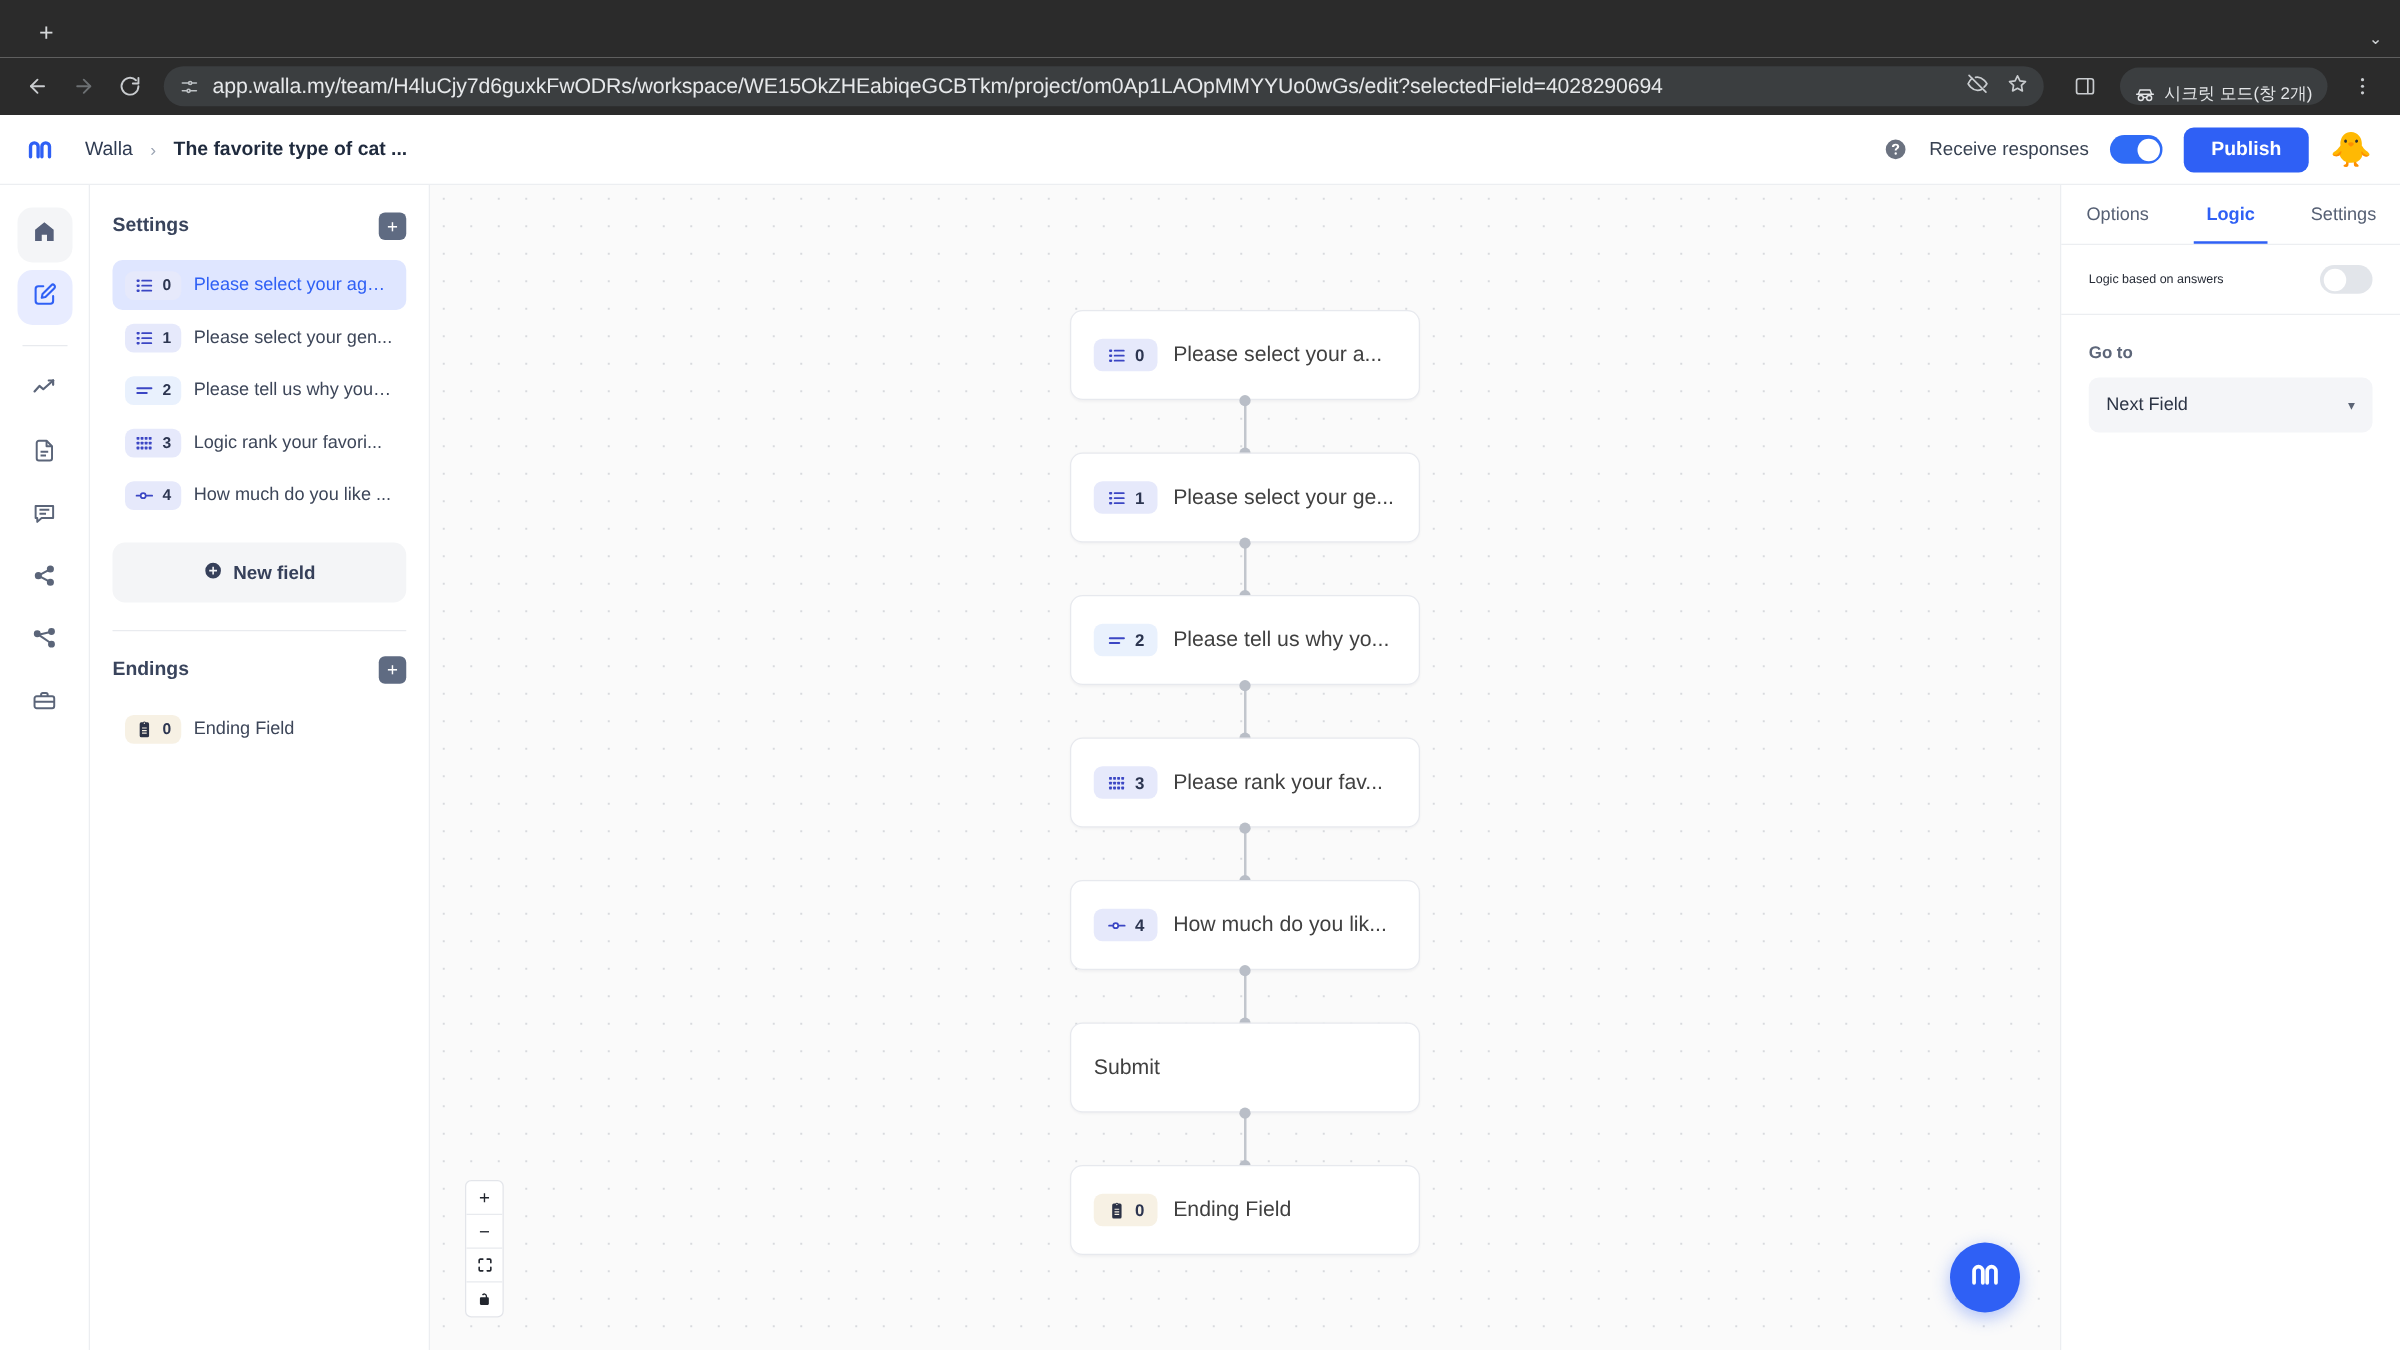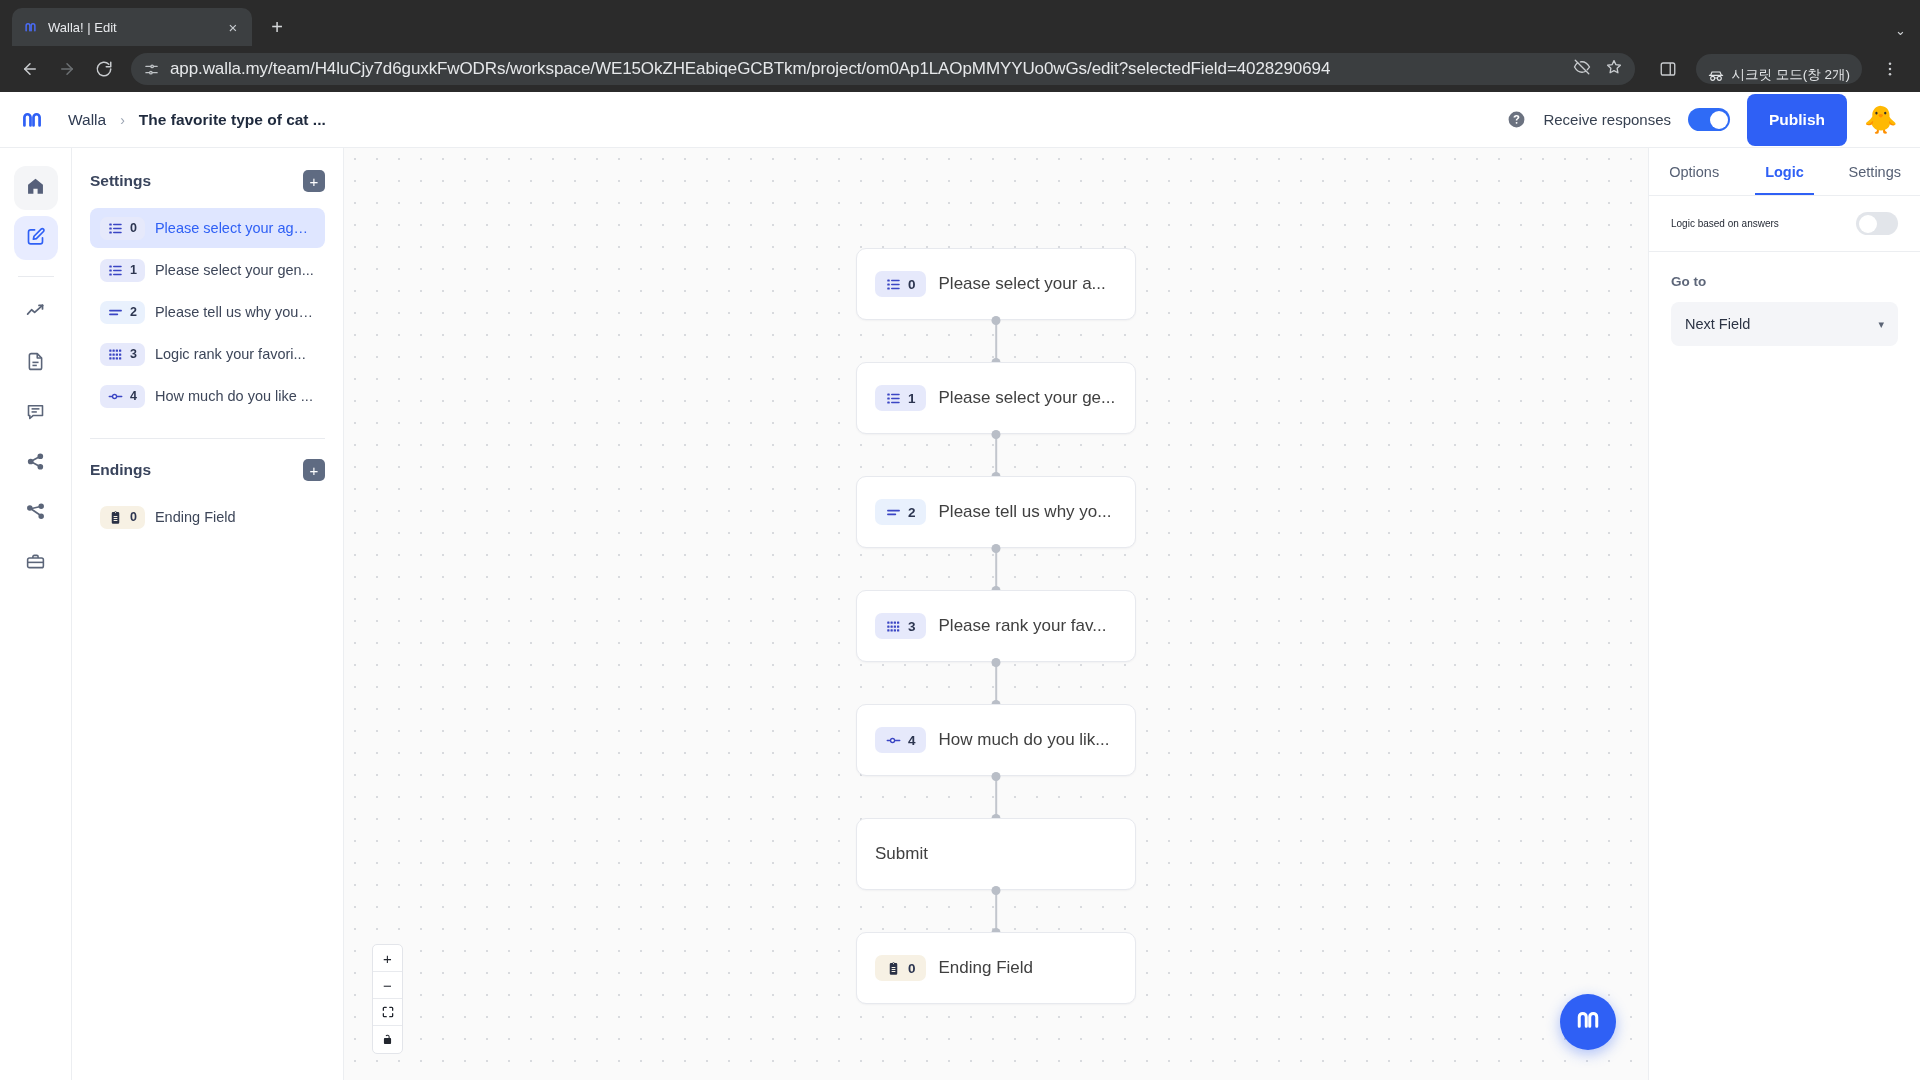--- a/index.html
+++ b/index.html
@@ -68,21 +68,21 @@
   .toggle {
     width: 42px; height: 23px; border-radius: 12px; background: #2f6bf6; position: relative;
     flex: 0 0 42px;
   }
   .toggle .knob { position: absolute; top: 2.5px; right: 2.5px; width: 18px; height: 18px;
     border-radius: 50%; background: #fff; }
   .toggle.off { background: #e2e5ea; }
   .toggle.off .knob { left: 2.5px; right: auto; }
   .publish-btn {
     background: #2f60f5; color: #fff; font-size: 15.5px; font-weight: 600;
-    padding: 0 22px; height: 52px; border-radius: 8px; display: flex; align-items: center; border: none;
+    padding: 0 22px; height: 36px; border-radius: 8px; display: flex; align-items: center; border: none;
   }
   .avatar { width: 34px; height: 34px; display: flex; align-items: center; justify-content: center; font-size: 27px; }
 
   .body { flex: 1; display: flex; min-height: 0; }
 
   
   .rail {
     width: 72px; flex: 0 0 72px; background: #fff; border-right: 1px solid #eceef1;
     display: flex; flex-direction: column; align-items: center; padding-top: 18px; gap: 6px;
   }
@@ -193,30 +193,20 @@
     justify-content: space-between; padding: 0 14px; font-size: 14.5px; color: #2c3445;
   }
   .sel-caret { color: #5b6475; font-size: 11px; }
 </style>
 </head>
 <body>
 
 <div class="browser">
 
   <div class="tabstrip">
-    <div class="tab">
-      <span class="tab-fav">
-        <svg width="15" height="15" viewBox="0 0 24 24" fill="none" stroke="#4a6cf7" stroke-width="2.4" stroke-linecap="round">
-          <path d="M5 17V9a3 3 0 0 1 6 0v8"></path>
-            <path d="M13 17V9a3 3 0 0 1 6 0v8"></path>
-        </svg>
-      </span>
-      <span class="tab-title">Walla! | Edit</span>
-      <span class="tab-close">×</span>
-    </div>
     <div class="newtab">+</div>
     <span class="chev-down-chrome">⌄</span>
   </div>
 
   <div class="urlbar">
     <div class="nav-btn">
       <svg width="18" height="18" viewBox="0 0 24 24" fill="none" stroke="currentColor" stroke-width="2" stroke-linecap="round" stroke-linejoin="round">
           <path d="M19 12H5"></path>
           <path d="M12 19l-7-7 7-7"></path>
         </svg>
@@ -475,20 +465,28 @@
                     <path d="M2 12h4"></path>
                     <path d="M15 12h7"></path>
                     <circle cx="10.5" cy="12" r="3.2" fill="#fff"></circle>
                   </svg>
                 </span>
       <span class="chip-num">4</span>
     </span>
     <span class="field-label">How much do you like ...</span>
   </div>
           </div>
+        <div class="newfield-btn">
+          <span class="nf-ico">
+            <svg width="15" height="15" viewBox="0 0 24 24" fill="currentColor">
+                <path d="M12 2a10 10 0 1 0 0 20 10 10 0 0 0 0-20zm1 11v4h-2v-4H7v-2h4V7h2v4h4v2z"></path>
+              </svg>
+          </span>
+          <span>New field</span>
+        </div>
         <div class="sb-divider"></div>
         <div class="sb-head">
           <span class="sb-title">Endings</span>
           <span class="plus-sq">+</span>
         </div>
         <div class="field-list" id="ending-list" style="margin-top:14px">
             <div class="field-row">
     <span class="chip cream">
       <span class="chip-ico">
                   <svg width="15" height="15" viewBox="0 0 24 24" fill="currentColor">

